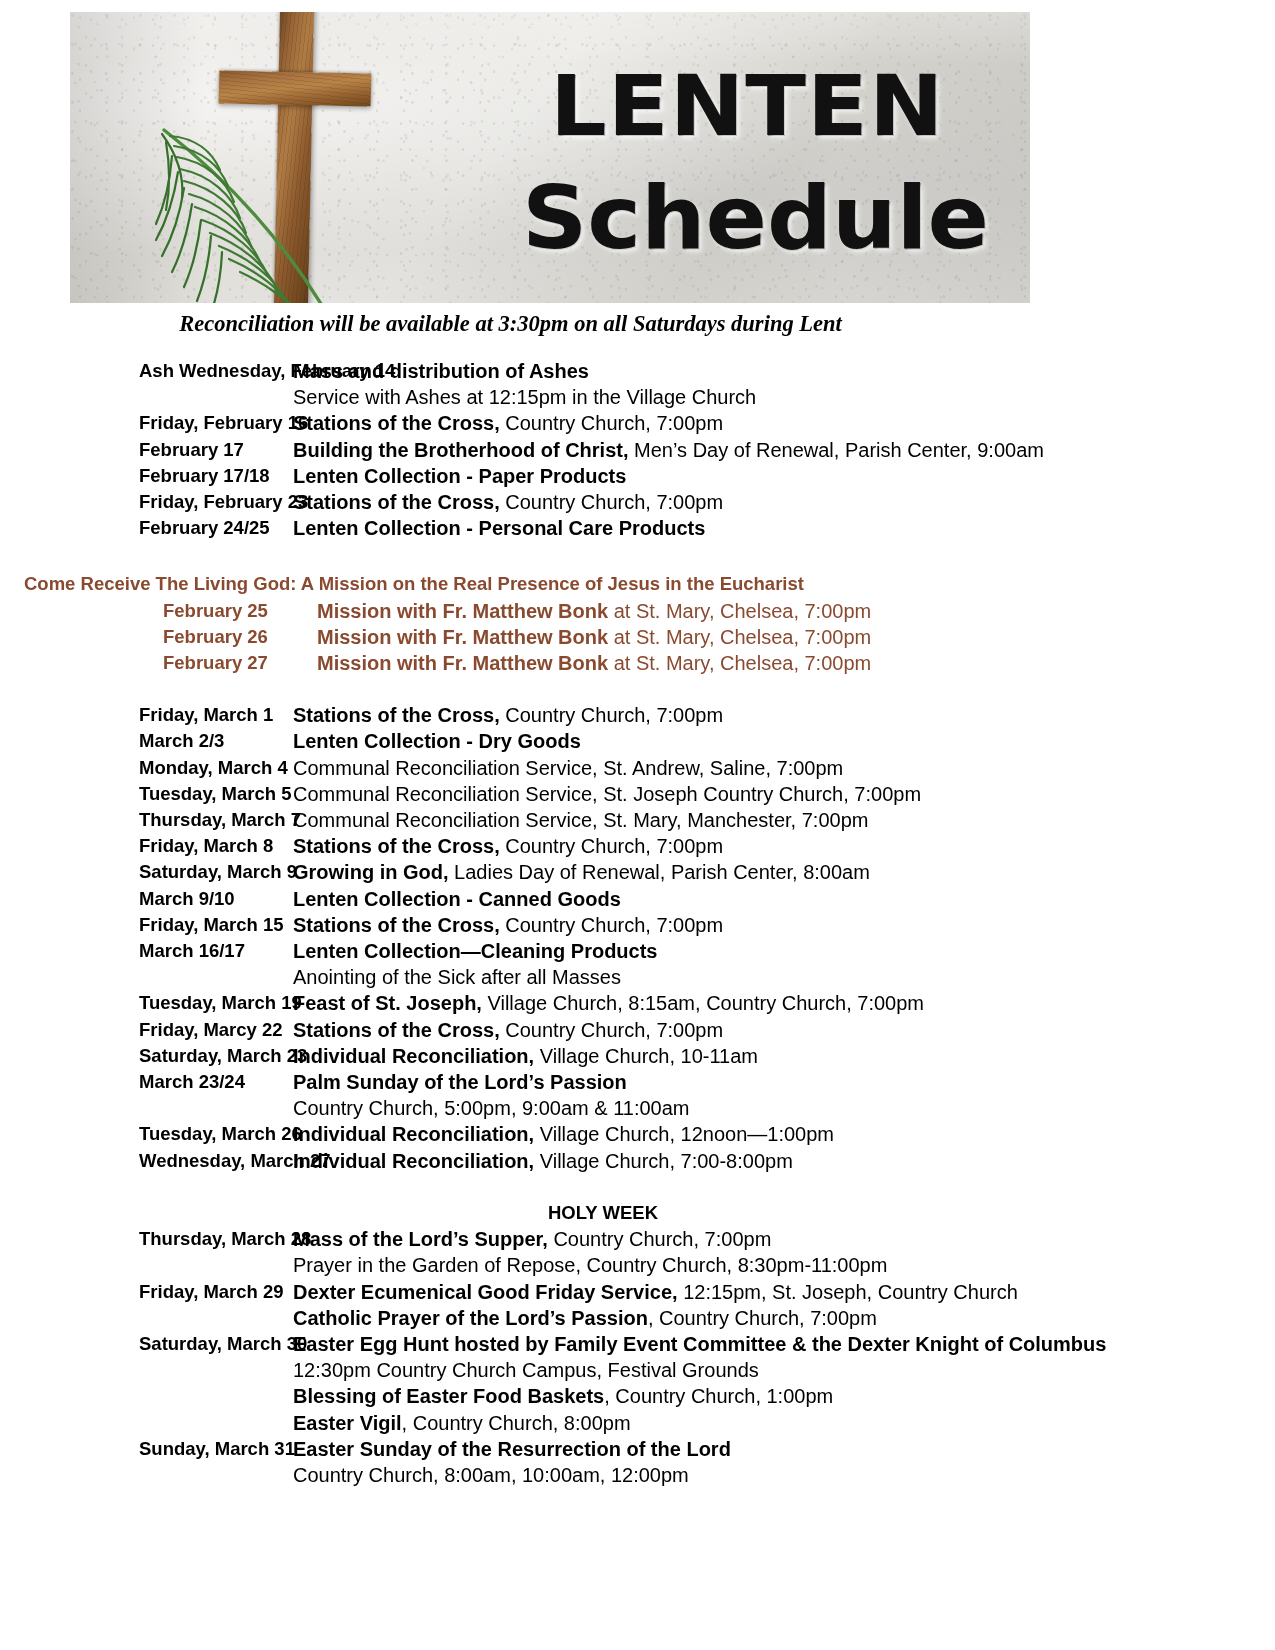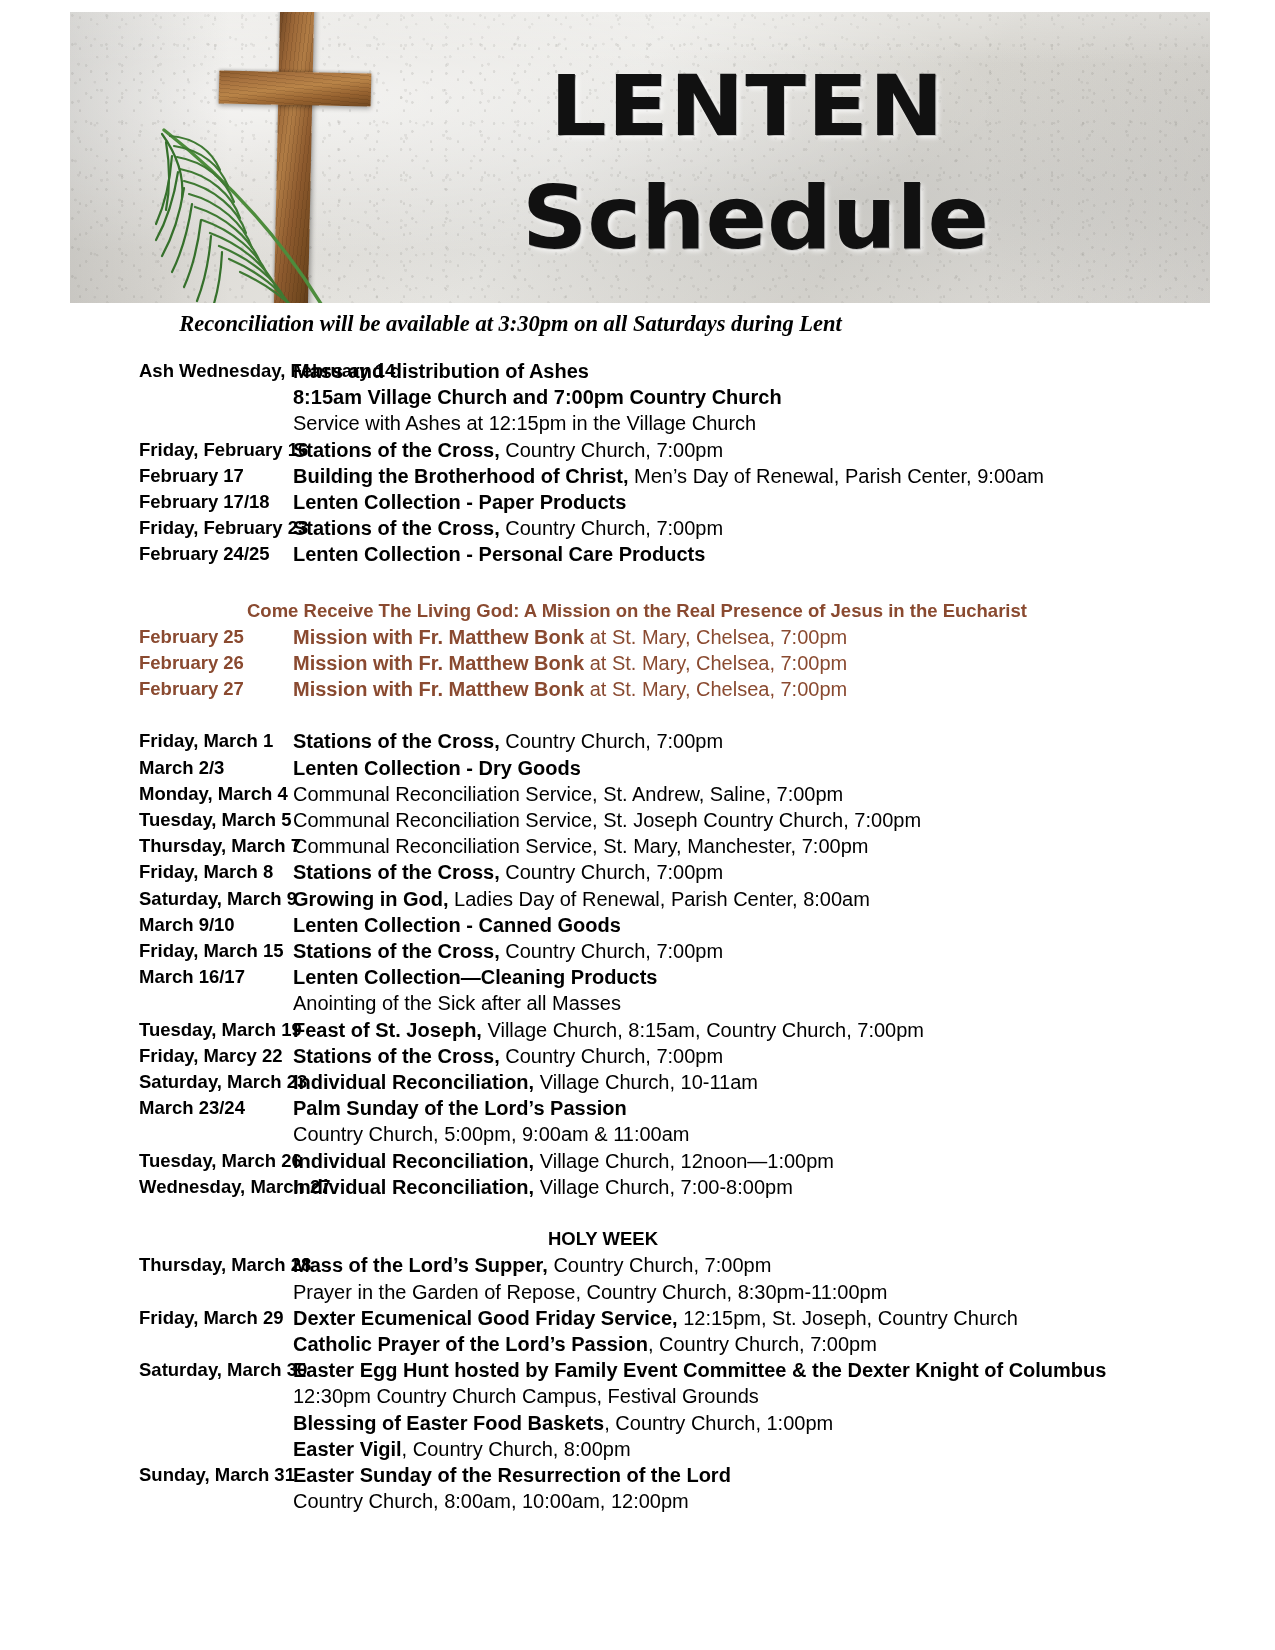--- a/index.html
+++ b/index.html
@@ -13,21 +13,21 @@
     font-family: "Liberation Sans", sans-serif;
     color: #000000;
     overflow: hidden;
   }
 
   
   .banner {
     position: absolute;
     left: 70px;
     top: 12px;
-    width: 1140px;
+    width: 960px;
     height: 291px;
     overflow: hidden;
     background:
       radial-gradient(ellipse at 18% 30%, rgba(255,255,255,0.65) 0%, rgba(255,255,255,0) 55%),
       radial-gradient(ellipse at 72% 66%, rgba(188,188,186,0.45) 0%, rgba(255,255,255,0) 60%),
       linear-gradient(128deg, #e9e8e4 0%, #dedcd7 22%, #e7e6e2 45%, #d7d5cf 70%, #e4e2de 100%);
   }
   
   .banner-texture {
     position: absolute;
@@ -177,21 +177,21 @@
     padding-left: 247px;
     white-space: nowrap;
   }
   .centered-heading {
     text-align: center;
     font-size: 18.5px;
     font-weight: bold;
     line-height: 26.2px;
     padding-right: 12px;
   }
-  .mission { color: #8a4a30; }
+  .mission { color: #8a4a30; padding-left: 24px; }
   .mission .date, .mission .desc { color: #8a4a30; }
 </style>
 </head>
 <body>
 
 <div class="banner">
   <div class="banner-texture"></div>
   <div class="banner-vignette"></div>
 
   <div class="cross-vert">
@@ -236,24 +236,20 @@
 
 <div class="schedule">
 
   <div id="feb-rows">
       <div class="row">
         <div class="date">Ash Wednesday, February 14</div>
         <div class="desc"><b>Mass and distribution of Ashes</b></div>
       </div>
       <div class="row">
         <div class="date"></div>
-        <div class="desc"><b>8:15am Village Church and  7:00pm Country Church</b></div>
-      </div>
-      <div class="row">
-        <div class="date"></div>
         <div class="desc"><span class="norm">Service with Ashes at 12:15pm in the Village Church</span></div>
       </div>
       <div class="row">
         <div class="date">Friday, February 16</div>
         <div class="desc"><b>Stations of the Cross,</b><span class="norm"> Country Church, 7:00pm</span></div>
       </div>
       <div class="row">
         <div class="date">February 17</div>
         <div class="desc"><b>Building the Brotherhood of Christ,</b><span class="norm"> Men’s Day of Renewal, Parish Center, 9:00am</span></div>
       </div>

